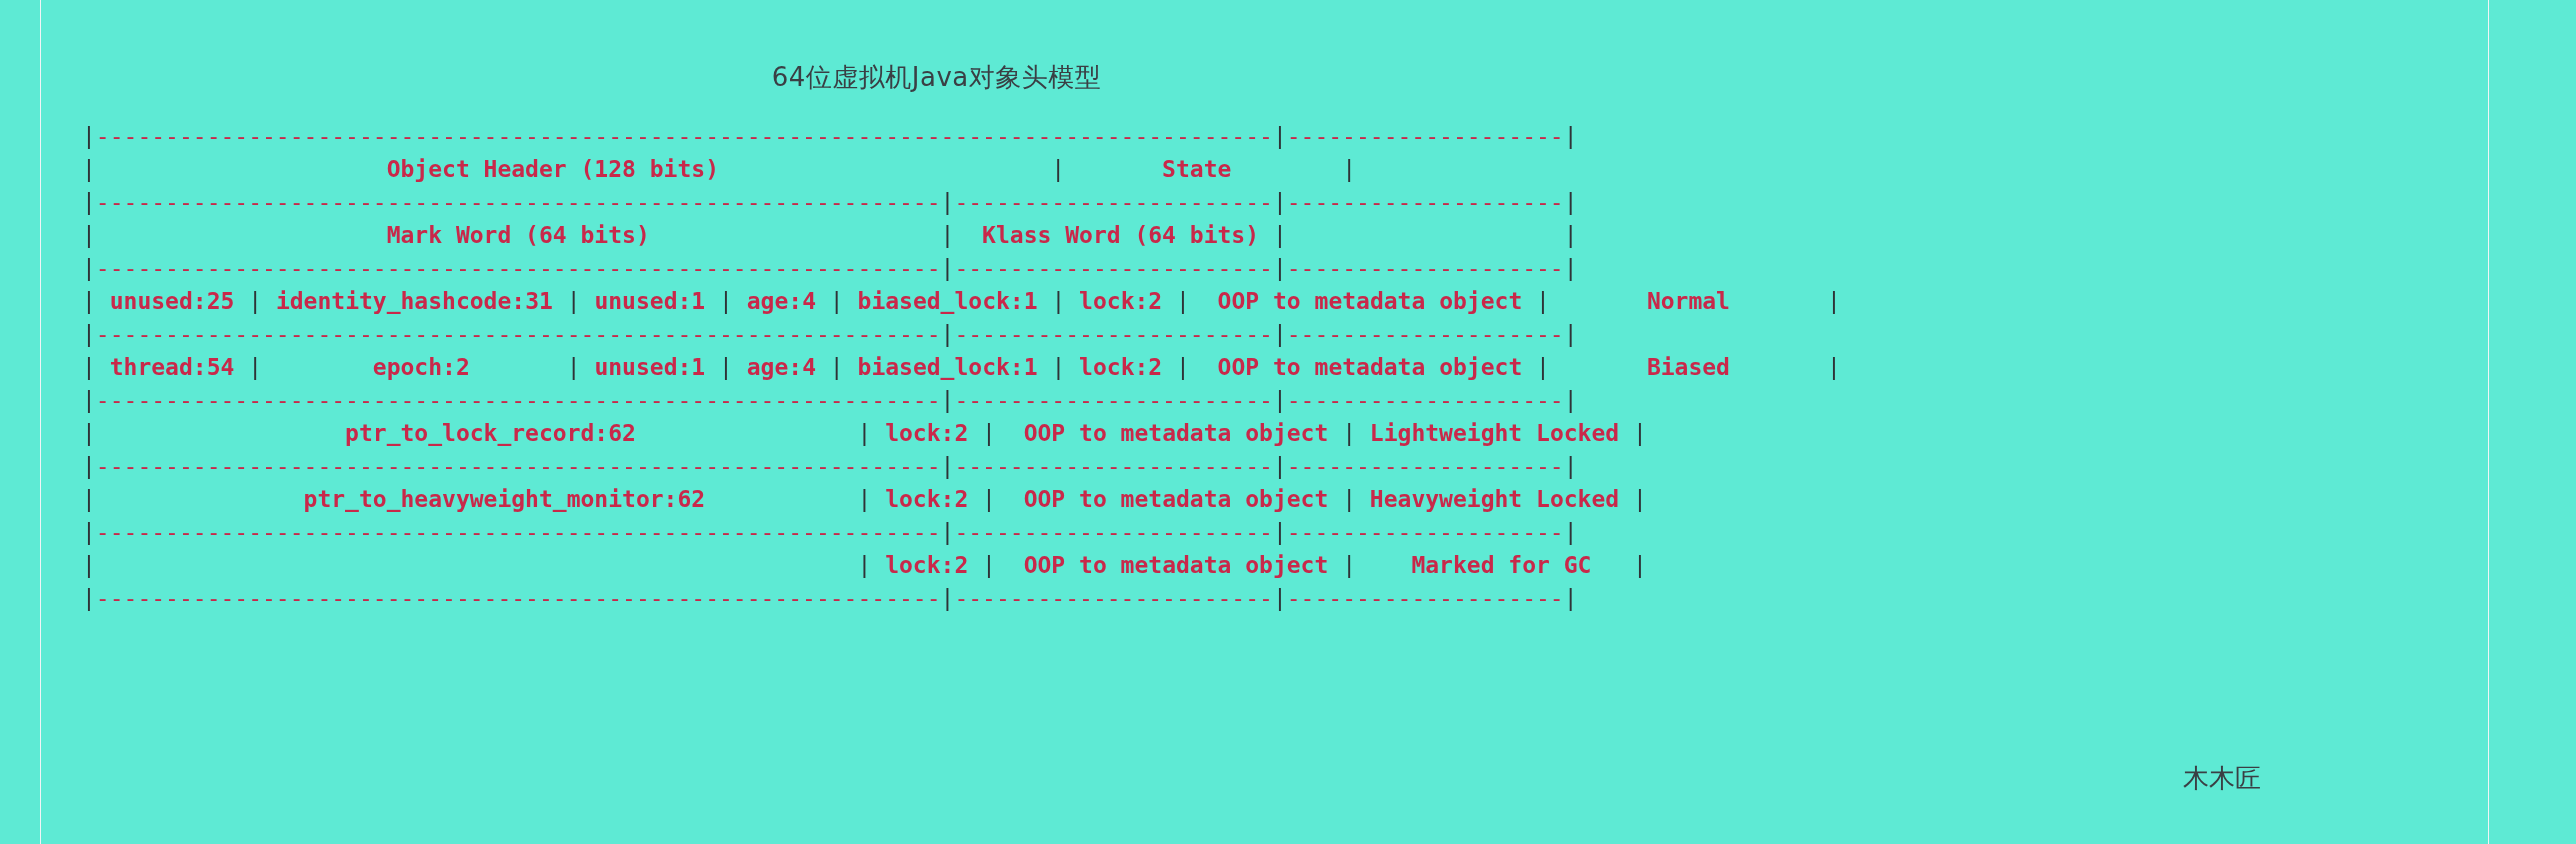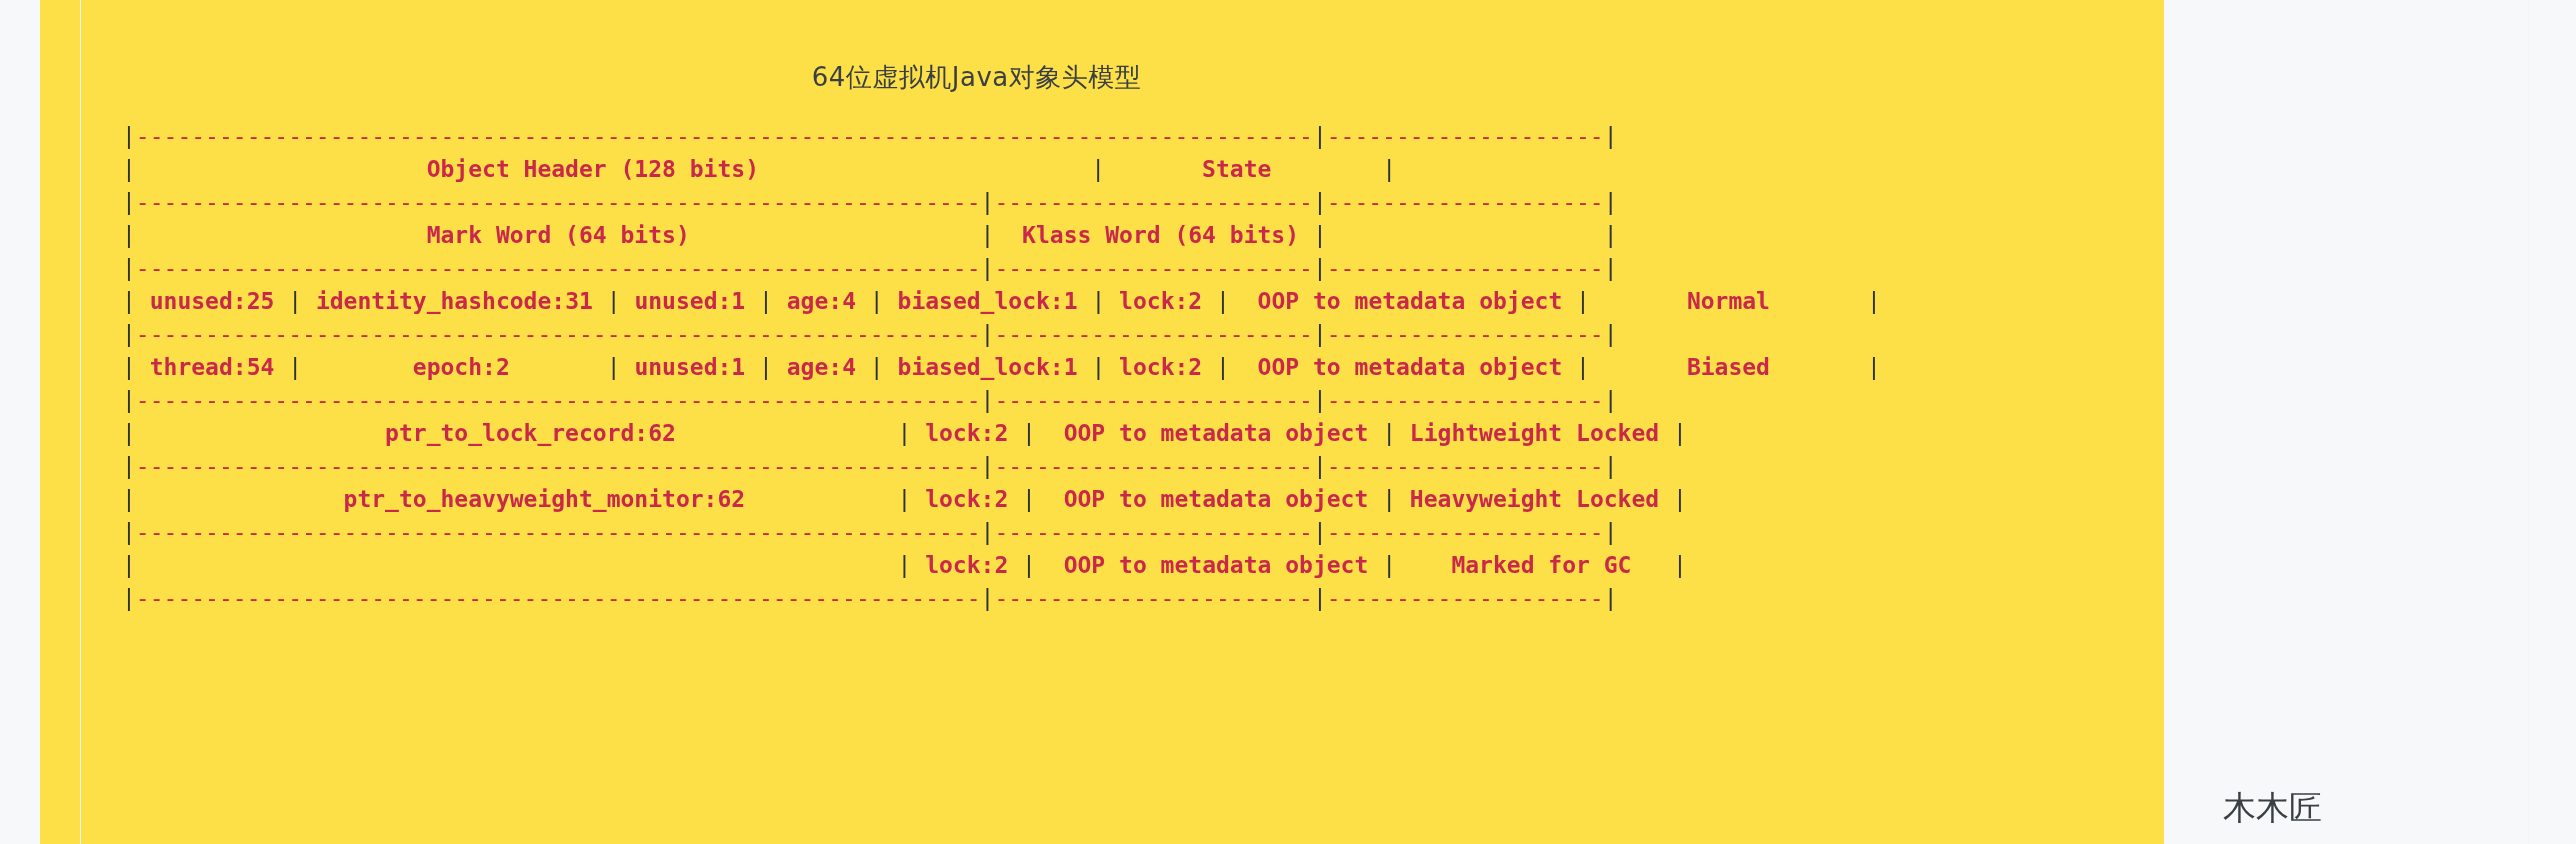--- a/index.html
+++ b/index.html
@@ -11,25 +11,24 @@
   body {
     width: 2576px;
     height: 845px;
     overflow: hidden;
     font-family: "DejaVu Sans Mono", "Liberation Mono", monospace;
   }
 
   
   #page {
     position: relative;
-    width: 2124px;
+    width: 2576px;
     height: 845px;
-    background: #fde047;
+    background: #5eead4;
     box-sizing: border-box;
-    margin-left: 40px;
   }
 
   
   .canvas-edge {
     position: absolute;
     top: 0;
     bottom: 0;
     width: 1px;
     background: #f2f4f6;
     pointer-events: none;
@@ -70,24 +69,24 @@
   .diagram .ln { display: block; height: 33px; }
 
   
   .pipe  { color: #2f3337; }
   .dash  { color: #c9284a; }
   .word  { color: #c9284a; font-weight: bold; }
 
   
   .signature {
     position: absolute;
-    top: 786px;
+    top: 761px;
     left: 2183px;
     font-family: Liberation Sans, sans-serif;
-    font-size: 33px;
+    font-size: 26px;
     color: #3a3f44;
     white-space: pre;
   }
 </style>
 </head>
 <body>
 
 <div id="page">
 
   <div class="canvas-edge left"></div>

